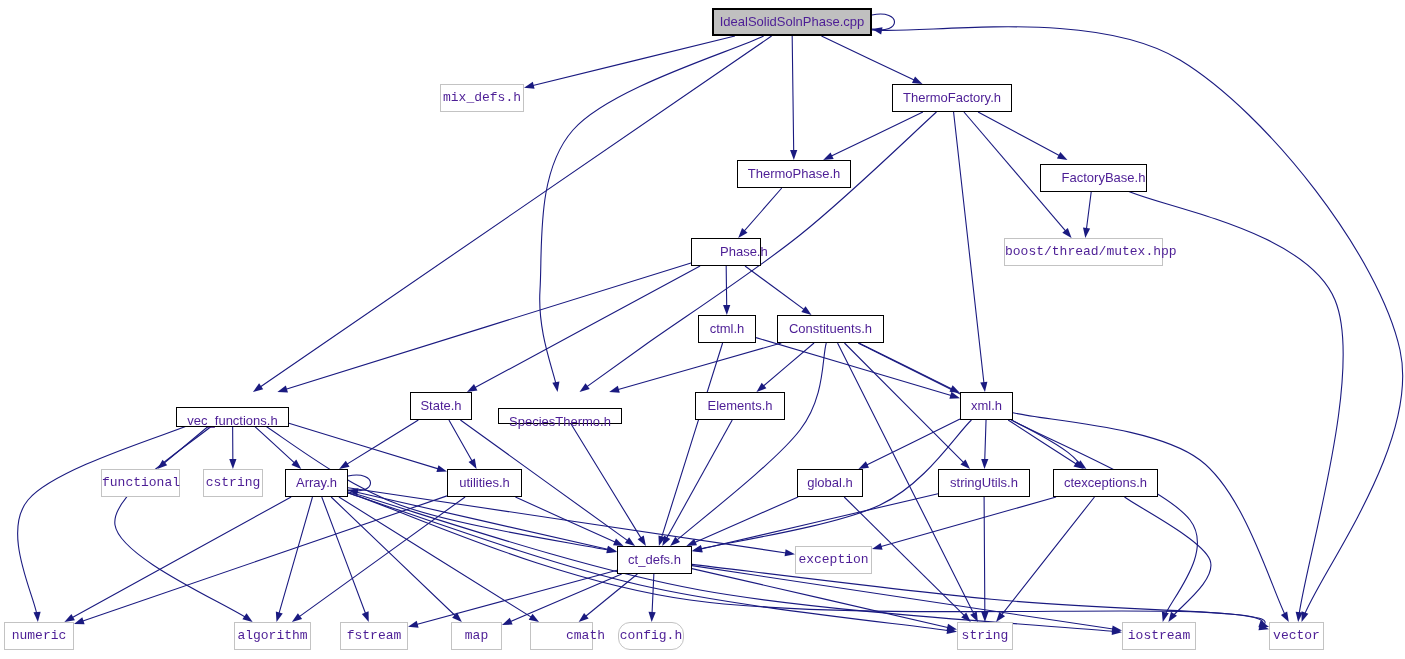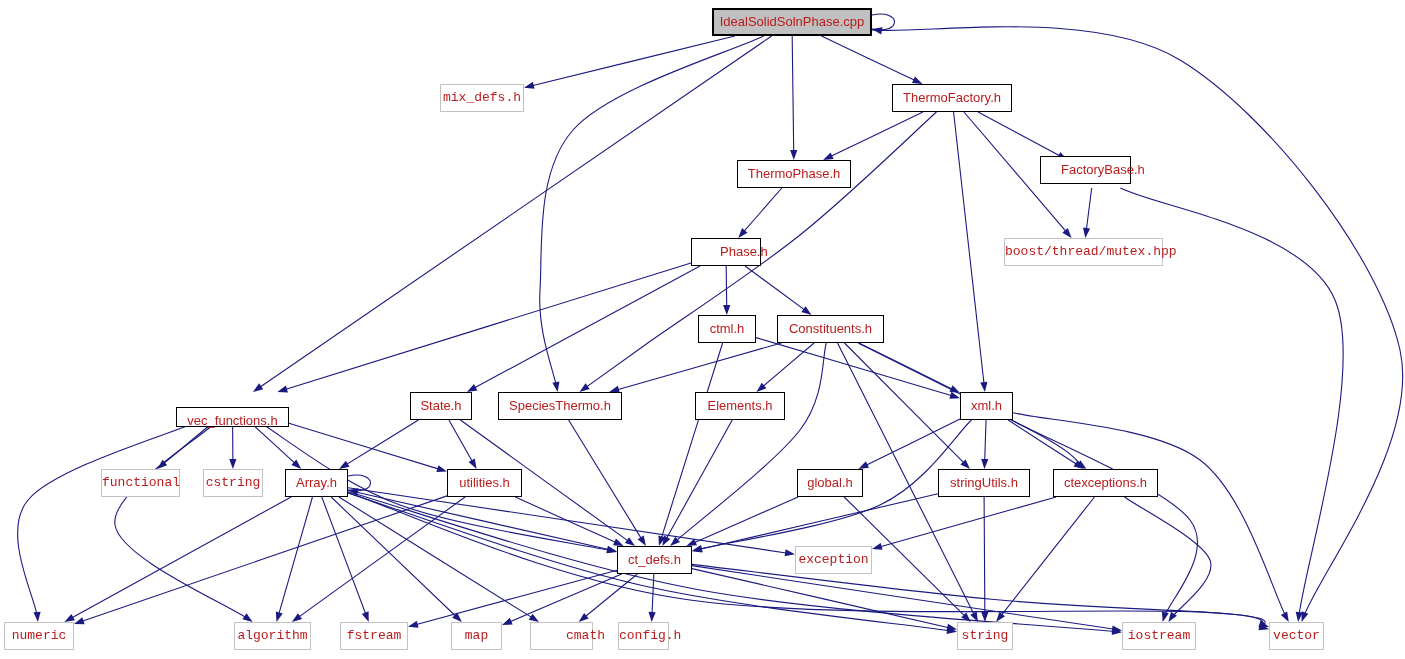--- a/index.html
+++ b/index.html
@@ -9,21 +9,21 @@
     background:#ffffff;
     font-family:"Liberation Sans", sans-serif;
     overflow:hidden;
   }
   #edge-layer{position:absolute;left:0;top:0;width:1405px;height:659px;}
   .node{
     position:absolute;
     box-sizing:border-box;
     background:#ffffff;
     border:1px solid #000000;
-    color:#b91c1c;
+    color:#4c1d95;
     font-size:13px;
     line-height:26px;
     text-align:center;
     white-space:nowrap;
     cursor:pointer;
   }
   .node.external{border-color:#c3c3c3;cursor:default;font-family:Liberation Mono, monospace;}
   .node.root{background:#c0c0c0;border-width:2px;line-height:24px;cursor:default;}
 </style>
 </head>
@@ -178,42 +178,42 @@
       <path d="M 692 565.6491575817641 C 763.0074381952961 576.346016457567 1047.0371909764806 619.1334519607781 1118.0446291717767 629.8303108365809" fill="none" stroke="#1a1a80" stroke-width="1.1"></path>
       <polygon points="1122,630.4261645193261 1112.6478412439126,625.3766965670623 1111.5753046149714,632.496364057864" fill="#1a1a80"></polygon>
       <path d="M 692 564.3415340086831 C 743.3333333333334 570.2846116739025 910.3333333333334 591.7235890014472 1000 600 C 1089.6666666666667 608.2764109985528 1185.79959647442 609.7256810391565 1230 614 C 1274.20040352558 618.2743189608435 1259.3353509612327 623.7049281375507 1265.2024211534792 625.6459137650609" fill="none" stroke="#1a1a80" stroke-width="1.1"></path>
       <polygon points="1269,626.9022556390978 1260.6367605703315,620.3435799921368 1258.375345197065,627.1792219158741" fill="#1a1a80"></polygon>
     </svg>
   <div id="node-layer">
       <div class="node root" style="left: 712px; top: 8px; width: 160px; height: 28px;">IdealSolidSolnPhase.cpp</div>
       <div class="node external" style="left: 440px; top: 84px; width: 84px; height: 28px;">mix_defs.h</div>
       <div class="node internal" style="left: 892px; top: 84px; width: 120px; height: 28px;">ThermoFactory.h</div>
       <div class="node internal" style="left: 737px; top: 160px; width: 114px; height: 28px;">ThermoPhase.h</div>
-      <div class="node internal" style="left: 1040px; top: 156px; width: 91px; height: 28px; padding-left: 20px;">FactoryBase.h</div>
+      <div class="node internal" style="left: 1040px; top: 164px; width: 107px; height: 28px; padding-left: 20px;">FactoryBase.h</div>
       <div class="node external" style="left: 1004px; top: 238px; width: 159px; height: 28px;">boost/thread/mutex.hpp</div>
       <div class="node internal" style="left: 691px; top: 238px; width: 70px; height: 28px; padding-left: 28px;">Phase.h</div>
       <div class="node internal" style="left: 698px; top: 315px; width: 58px; height: 28px;">ctml.h</div>
       <div class="node internal" style="left: 777px; top: 315px; width: 107px; height: 28px;">Constituents.h</div>
       <div class="node internal" style="left: 176px; top: 407px; width: 113px; height: 20px;">vec_functions.h</div>
       <div class="node internal" style="left: 410px; top: 392px; width: 62px; height: 28px;">State.h</div>
-      <div class="node internal" style="left: 498px; top: 392px; width: 124px; height: 28px;">SpeciesThermo.h</div>
+      <div class="node internal" style="left: 498px; top: 408px; width: 124px; height: 16px;">SpeciesThermo.h</div>
       <div class="node internal" style="left: 695px; top: 392px; width: 90px; height: 28px;">Elements.h</div>
       <div class="node internal" style="left: 960px; top: 392px; width: 53px; height: 28px;">xml.h</div>
       <div class="node external" style="left: 101px; top: 469px; width: 79px; height: 28px;">functional</div>
       <div class="node external" style="left: 203px; top: 469px; width: 60px; height: 28px;">cstring</div>
       <div class="node internal" style="left: 285px; top: 469px; width: 63px; height: 28px;">Array.h</div>
       <div class="node internal" style="left: 447px; top: 469px; width: 75px; height: 28px;">utilities.h</div>
       <div class="node internal" style="left: 797px; top: 469px; width: 66px; height: 28px;">global.h</div>
       <div class="node internal" style="left: 938px; top: 469px; width: 92px; height: 28px;">stringUtils.h</div>
       <div class="node internal" style="left: 1053px; top: 469px; width: 105px; height: 28px;">ctexceptions.h</div>
       <div class="node internal" style="left: 617px; top: 546px; width: 75px; height: 28px;">ct_defs.h</div>
       <div class="node external" style="left: 795px; top: 546px; width: 77px; height: 28px;">exception</div>
       <div class="node external" style="left: 4px; top: 622px; width: 70px; height: 28px;">numeric</div>
       <div class="node external" style="left: 234px; top: 622px; width: 77px; height: 28px;">algorithm</div>
       <div class="node external" style="left: 340px; top: 622px; width: 68px; height: 28px;">fstream</div>
       <div class="node external" style="left: 451px; top: 622px; width: 51px; height: 28px;">map</div>
       <div class="node external" style="left: 530px; top: 622px; width: 63px; height: 28px; padding-left: 35px;">cmath</div>
-      <div class="node external" style="left: 618px; top: 622px; width: 51px; height: 28px;">config.h</div>
+      <div class="node external" style="left: 618px; top: 622px; width: 66px; height: 28px; border-radius: 12px;">config.h</div>
       <div class="node external" style="left: 957px; top: 622px; width: 56px; height: 28px;">string</div>
       <div class="node external" style="left: 1122px; top: 622px; width: 74px; height: 28px;">iostream</div>
       <div class="node external" style="left: 1269px; top: 622px; width: 55px; height: 28px;">vector</div>
     </div>
 </div>
 
 </body></html>

